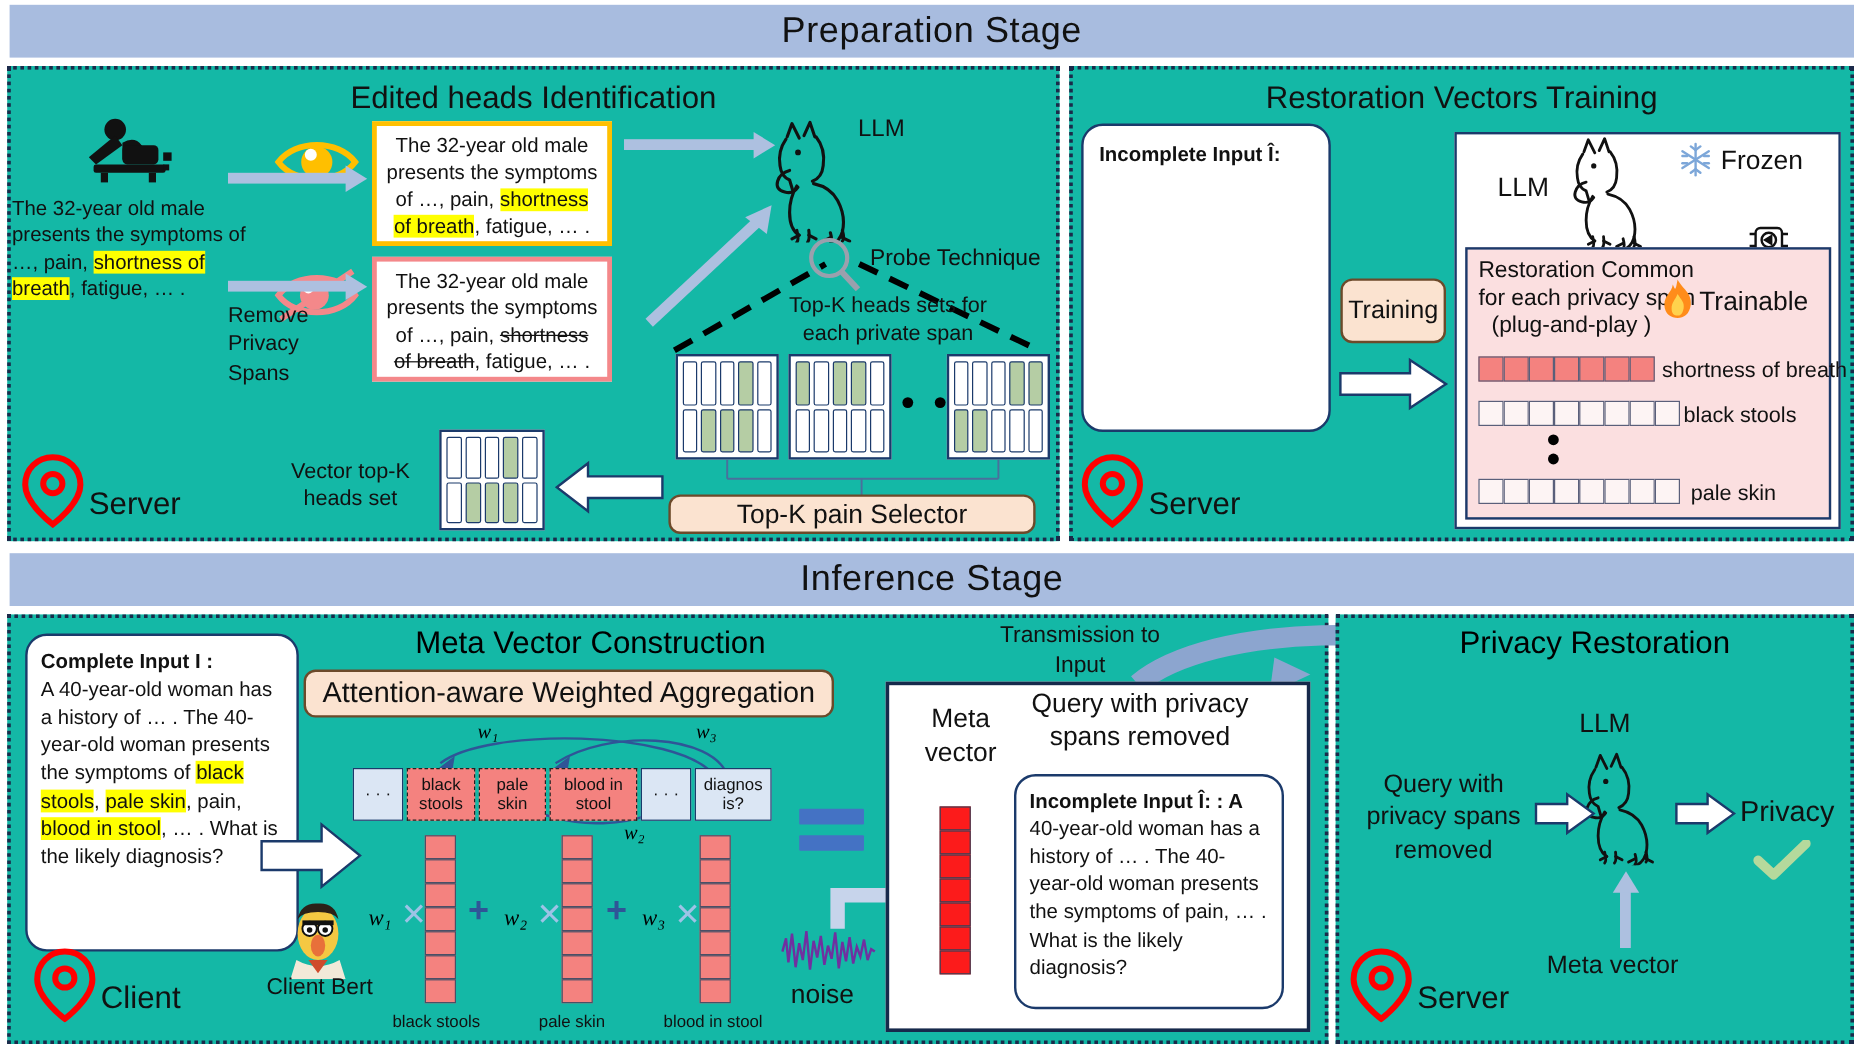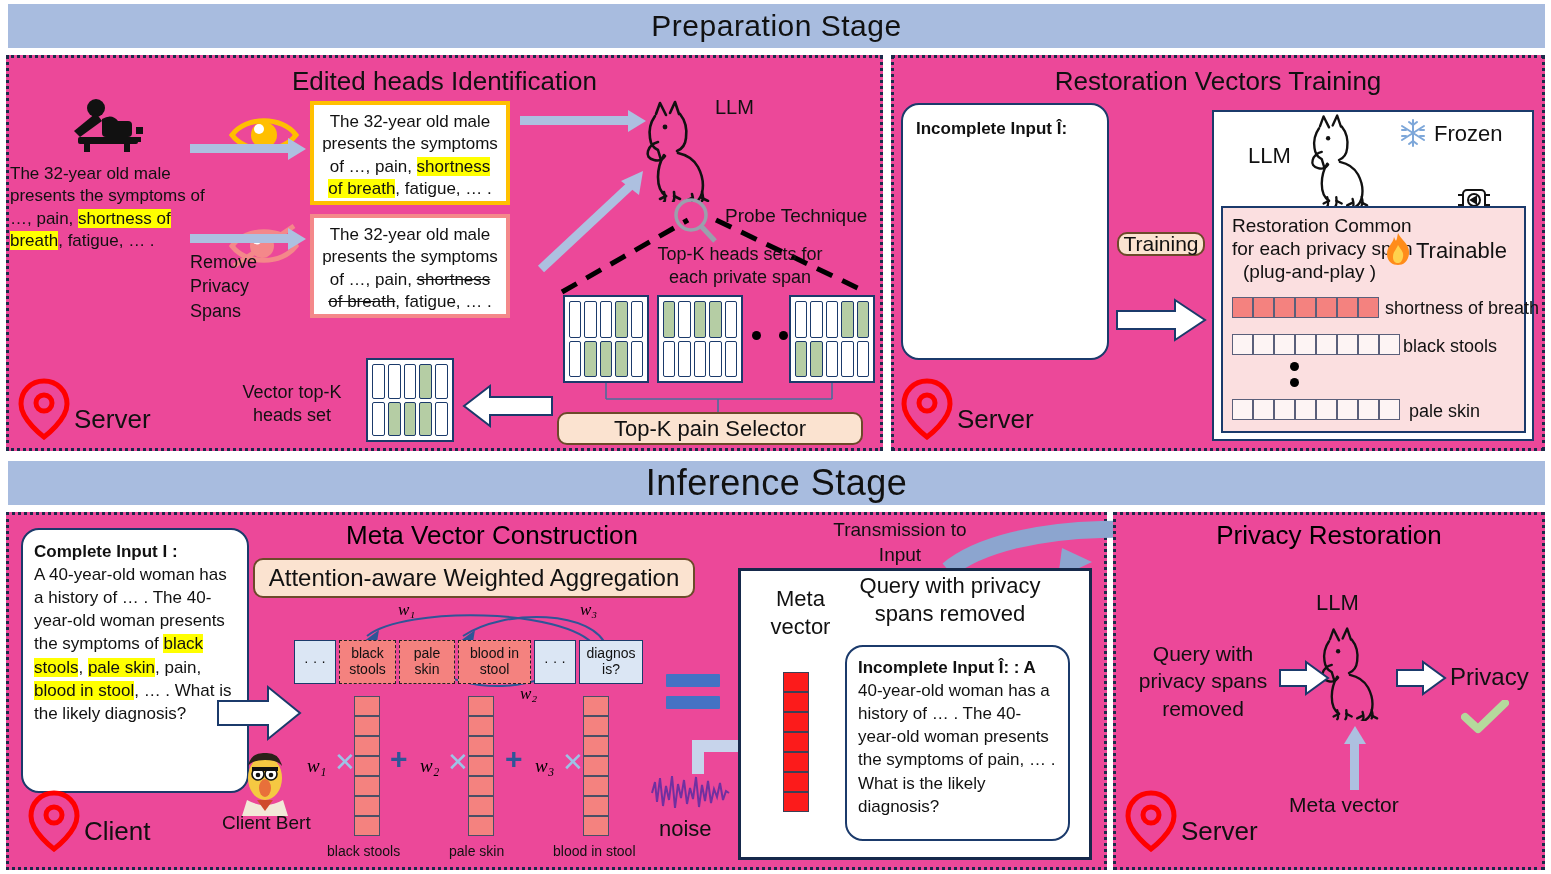--- a/index.html
+++ b/index.html
@@ -5,21 +5,21 @@
   html,body{margin:0;padding:0;background:#fff;}
   body{width:1551px;height:874px;position:relative;
        font-family:"Liberation Sans","DejaVu Sans",sans-serif;color:#000;overflow:hidden;}
   .abs{position:absolute;}
 
   
   .banner{background:#a8bcdf;display:flex;align-items:center;justify-content:center;
           font-size:30px;letter-spacing:.5px;color:#111;}
 
   
-  .panel{border:3px dotted #1b2a4a;box-sizing:border-box;background:#ec4899;}
+  .panel{border:3px dotted #1b2a4a;box-sizing:border-box;background:#14b8a6;}
   .panel-title{position:absolute;left:0;right:0;text-align:center;font-size:26px;color:#111;}
 
   
   .txt{font-size:17px;line-height:1.32;color:#111;}
   .txt-c{text-align:center;}
   .hl{background:#ffff00;}
   .strike{text-decoration:line-through;}
 
   .obox{box-sizing:border-box;background:#fff;}
   .obox.yellow{border:4px solid #ffc000;}
@@ -280,21 +280,21 @@
   <div class="panel-title" style="top:8px;">Restoration Vectors Training</div>
 </div>
 
 <div class="abs rbox" style="left:901px;top:103px;width:208px;height:257px;">
   <div class="txt" style="padding:12px 13px;font-size:17px;line-height:1.38;">
     <div style="font-weight:bold;">Incomplete Input Î:</div>
     <div style="height:12px;"></div>
   </div>
 </div>
 
-<div class="abs pillbox" style="left:1117px;top:232px;width:88px;height:24px;font-size:21px;">
+<div class="abs pillbox" style="left:1117px;top:232px;width:88px;height:54px;font-size:21px;">
   <span>Training</span>
 </div>
 <div class="abs hollow" style="left:1113px;top:296px;">
   <svg width="96" height="48" viewBox="0 0 96 48">
     <polygon points="4,15 62,15 62,4 92,24 62,44 62,33 4,33" fill="#fff" stroke="#1b3a6b" stroke-width="2"></polygon>
   </svg>
 </div>
 
 <div class="abs pin" style="left:901px;top:378px;">
 <svg width="52" height="62" viewBox="0 0 52 62">
@@ -403,21 +403,21 @@
     <div class="c"></div>
     <div class="c"></div>
     <div class="c"></div>
     <div class="c"></div>
     <div class="c"></div>
     <div class="c"></div>
     <div class="c"></div>
 </div>
 <div class="abs lbl" style="left:1409px;top:401px;font-size:18px;">pale skin</div>
 
-<div class="abs banner" style="left:8px;top:461px;width:1537px;height:44px;font-size:36px;">
+<div class="abs banner" style="left:8px;top:461px;width:1537px;height:44px;font-size:30px;">
   <span>Inference Stage</span>
 </div>
 
 <div class="abs panel" style="left:6px;top:512px;width:1101px;height:358px;"></div>
 <div class="abs" style="left:262px;top:520px;width:460px;text-align:center;font-size:26px;">Meta Vector Construction</div>
 
 <div class="abs rbox" style="left:21px;top:528px;width:228px;height:265px;">
   <div class="txt" style="padding:10px 11px;font-size:17px;line-height:1.36;">
     <div style="font-weight:bold;">Complete Input I :</div>
     <div>

